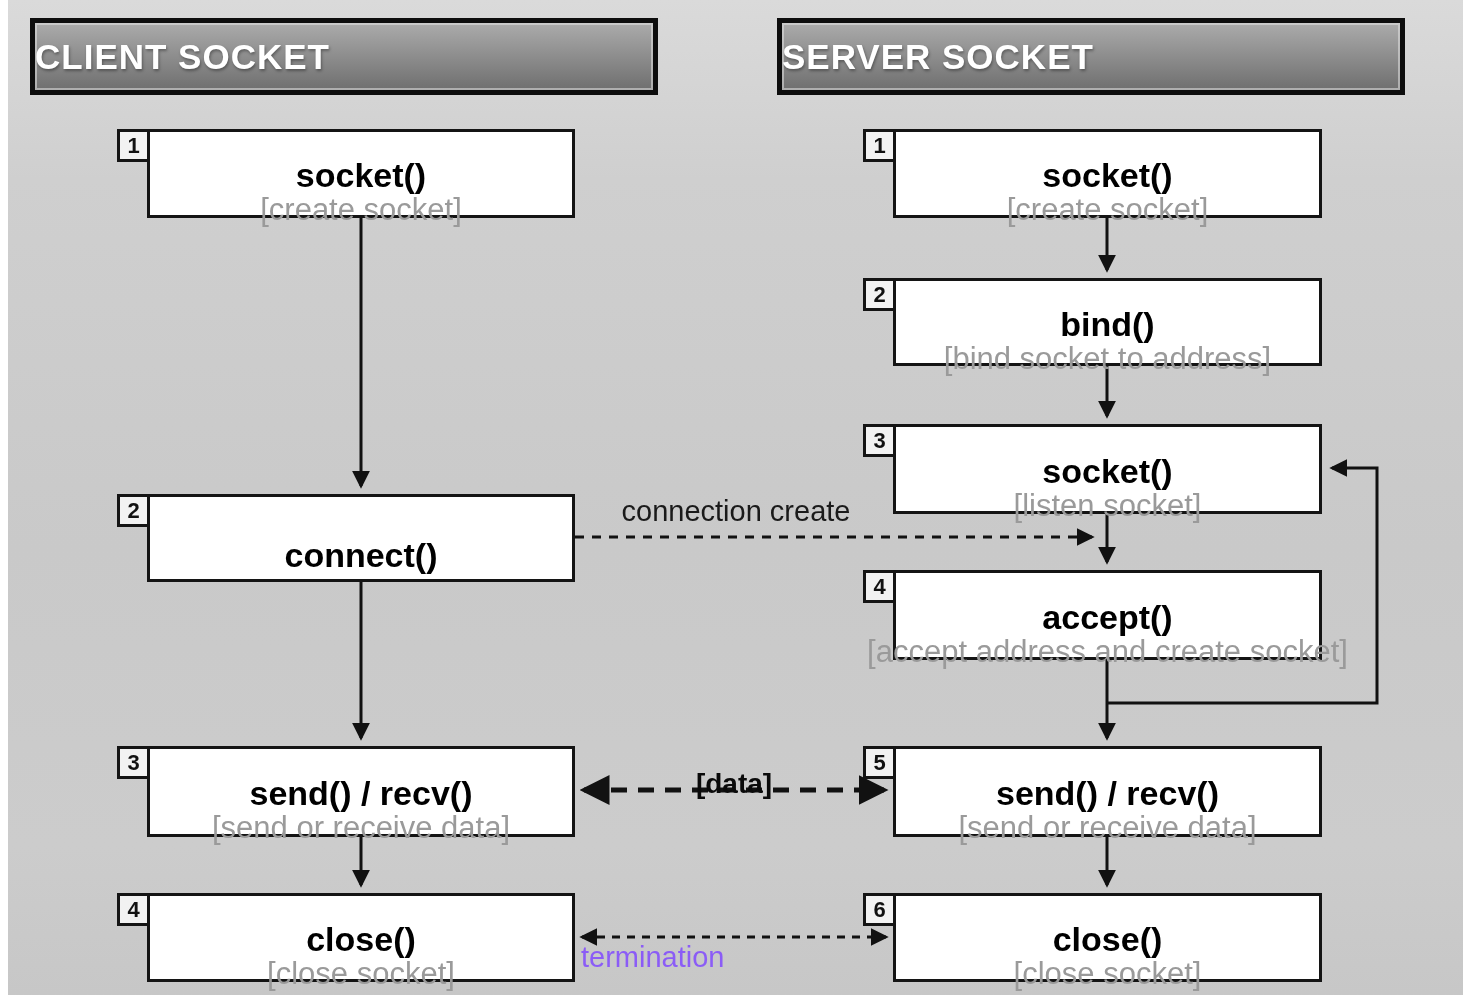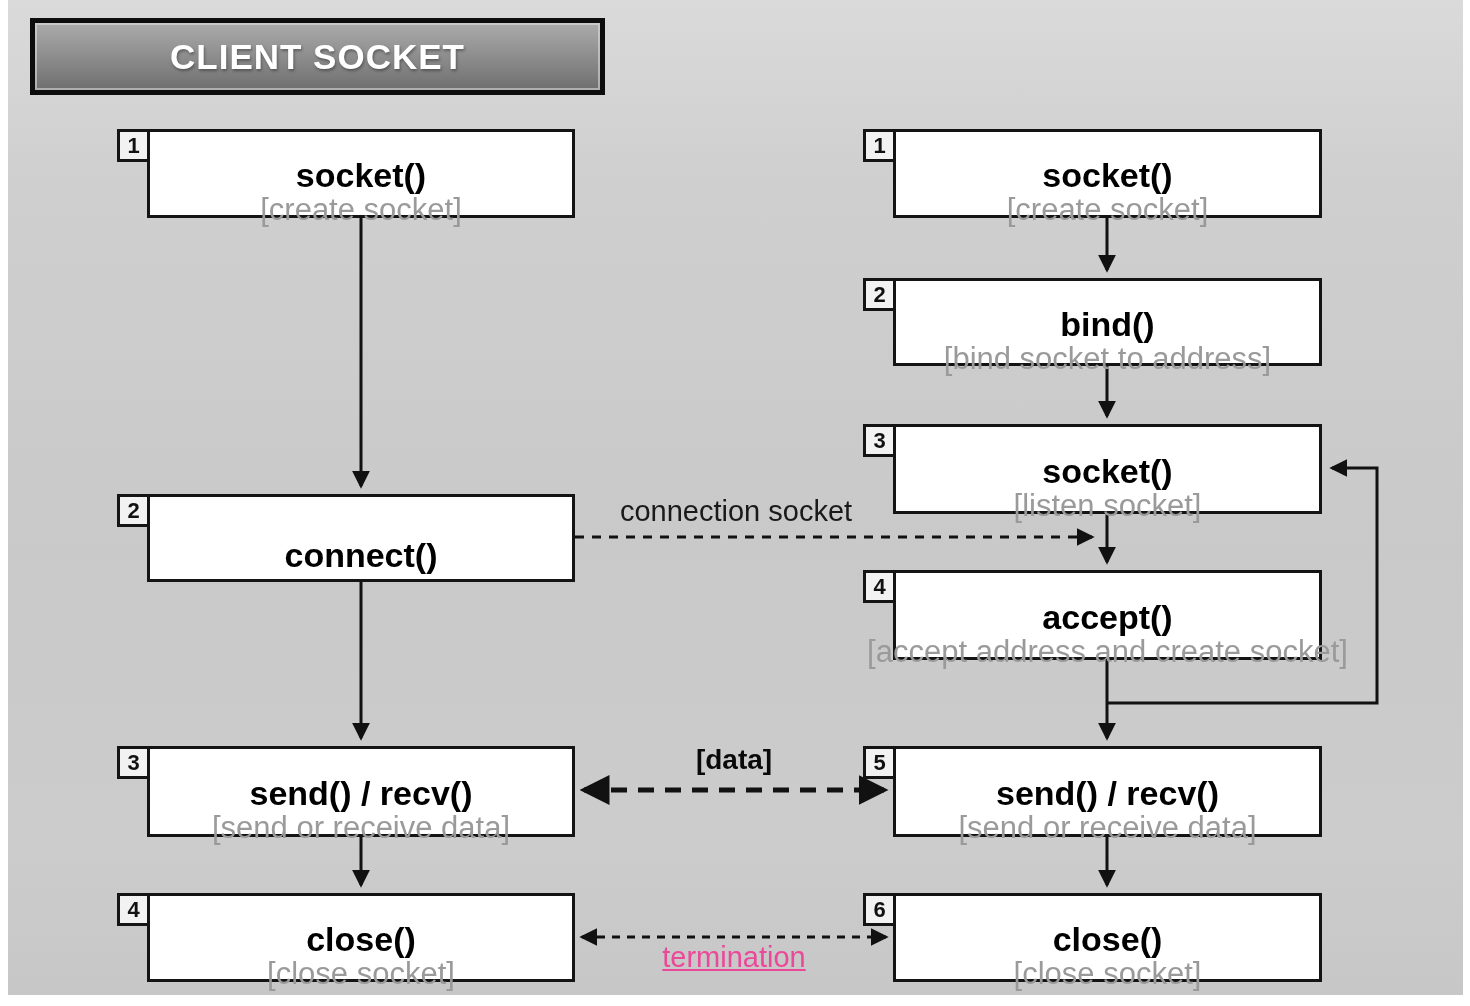--- a/index.html
+++ b/index.html
@@ -6,25 +6,25 @@
   .page {
     position:relative; width:1470px; height:1006px;
     background:#ffffff; overflow:hidden;
     font-family:"Liberation Sans", sans-serif;
   }
   .canvas {
     position:absolute; left:8px; top:0; width:1455px; height:995px;
     background:linear-gradient(180deg,#dadada 0%,#cfcfcf 18%,#c9c9c9 55%,#cccccc 85%,#c7c7c7 100%);
   }
   .header {
-    position:absolute; top:18px; width:575px; height:77px; box-sizing:border-box;
+    position:absolute; top:18px; width:628px; height:77px; box-sizing:border-box;
     background:linear-gradient(180deg,#ababab 0%,#8d8d8d 50%,#6f6f6f 100%);
     border:5px solid #0d0d0d;
     box-shadow:inset 0 0 0 2px rgba(225,225,225,0.55);
-    display:flex; align-items:center; justify-content:center;
+    display:flex; align-items:center; 
     color:#ffffff; font-size:35px; font-weight:bold; letter-spacing:1px;
     text-shadow:1px 2px 3px rgba(0,0,0,0.35);
   }
   .header-client { left:30px; }
   .header-server { left:777px; }
 
   .node {
     position:absolute; box-sizing:border-box;
     background:#ffffff; border:3px solid #141414;
     display:flex; flex-direction:column; align-items:center; justify-content:center;
@@ -45,32 +45,35 @@
   .node-s2 { left:893px; top:278px; width:429px; height:88px; }
   .node-s3 { left:893px; top:424px; width:429px; height:90px; }
   .node-s4 { left:893px; top:570px; width:429px; height:90px; }
   .node-s5 { left:893px; top:746px; width:429px; height:91px; }
   .node-s6 { left:893px; top:893px; width:429px; height:89px; }
 
   .arrows { position:absolute; left:0; top:0; width:1470px; height:1006px; pointer-events:none; }
 
   .flow-label { position:absolute; pointer-events:none; }
   .lbl-request { left:588px; top:495px; width:296px; text-align:center; font-size:29px; color:#1a1a1a; }
-  .lbl-data    { left:581px; top:744px; width:306px; text-align:center; font-size:28px; font-weight:bold; color:#0a0a0a; }
+  .lbl-data    { left:581px; top:768px; width:306px; text-align:center; font-size:28px; font-weight:bold; color:#0a0a0a; }
   .lbl-term1   { left:581px; top:901px; width:306px; text-align:center; font-size:29px; color:#1a1a1a; }
-  .lbl-term2   { left:581px; top:941px; width:306px; text-align:center; font-size:29px; color:#ec4899;text-decoration:underline; }
+  .lbl-term2   { left:581px; top:941px; width:306px; font-size:29px; color:#8b5cf6; }
 </style>
 </head>
 <body>
 
 <div class="page">
   <div class="canvas"></div>
 
   <div class="header header-client">
     <span>CLIENT SOCKET</span>
+  </div>
+  <div class="header header-server">
+    <span>SERVER SOCKET</span>
   </div>
 
   <svg class="arrows" width="1470" height="1006" viewBox="0 0 1470 1006">
     <defs>
       <marker id="arr" viewBox="0 0 10 10" refX="8.5" refY="5" markerWidth="6" markerHeight="6" orient="auto-start-reverse" markerUnits="strokeWidth">
         <path d="M0,0 L10,5 L0,10 z" fill="#111111"></path>
       </marker>
     </defs>
 
     <path d="M361,218 L361,486" stroke="#111111" stroke-width="3" fill="none" marker-end="url(#arr)"></path>
@@ -136,16 +139,16 @@
     <div class="tab">5</div>
     <div class="title">send() / recv()</div>
     <div class="subtitle">[send or receive data]</div>
   </div>
   <div class="node node-s6">
     <div class="tab">6</div>
     <div class="title">close()</div>
     <div class="subtitle">[close socket]</div>
   </div>
 
-  <div class="flow-label lbl-request">connection socket</div>
+  <div class="flow-label lbl-request">connection create</div>
   <div class="flow-label lbl-data">[data]</div>
   <div class="flow-label lbl-term2">termination</div>
 </div>
 
 </body></html>

